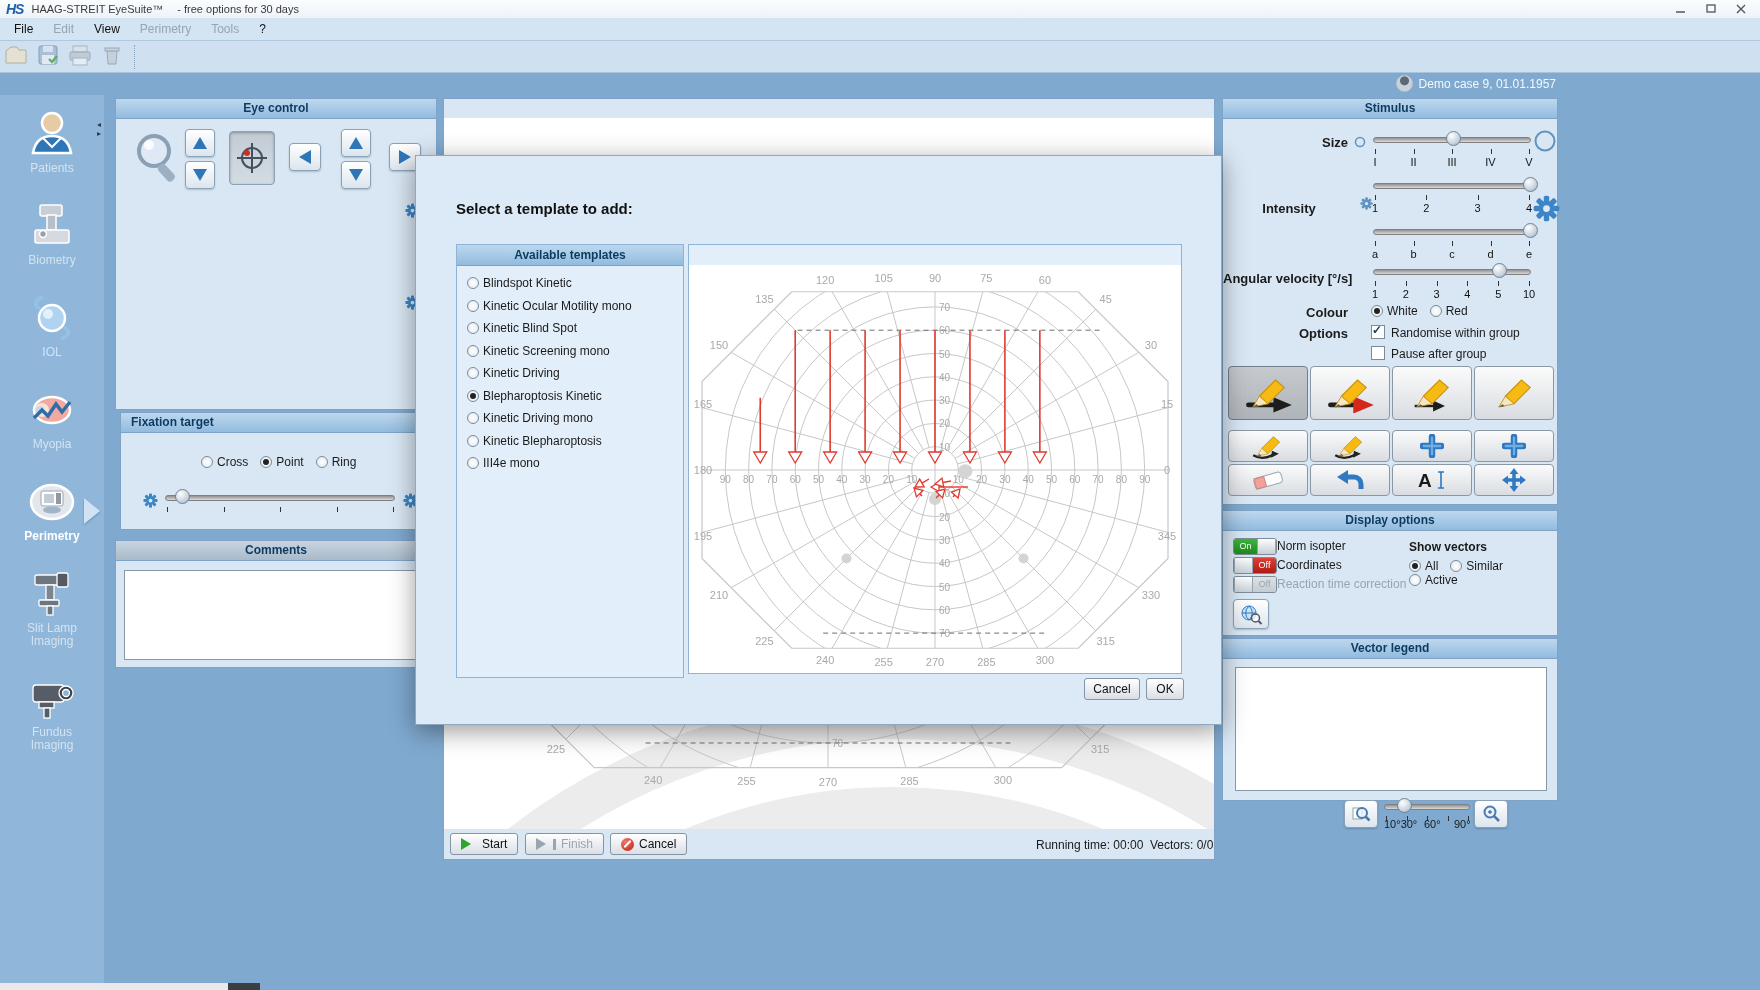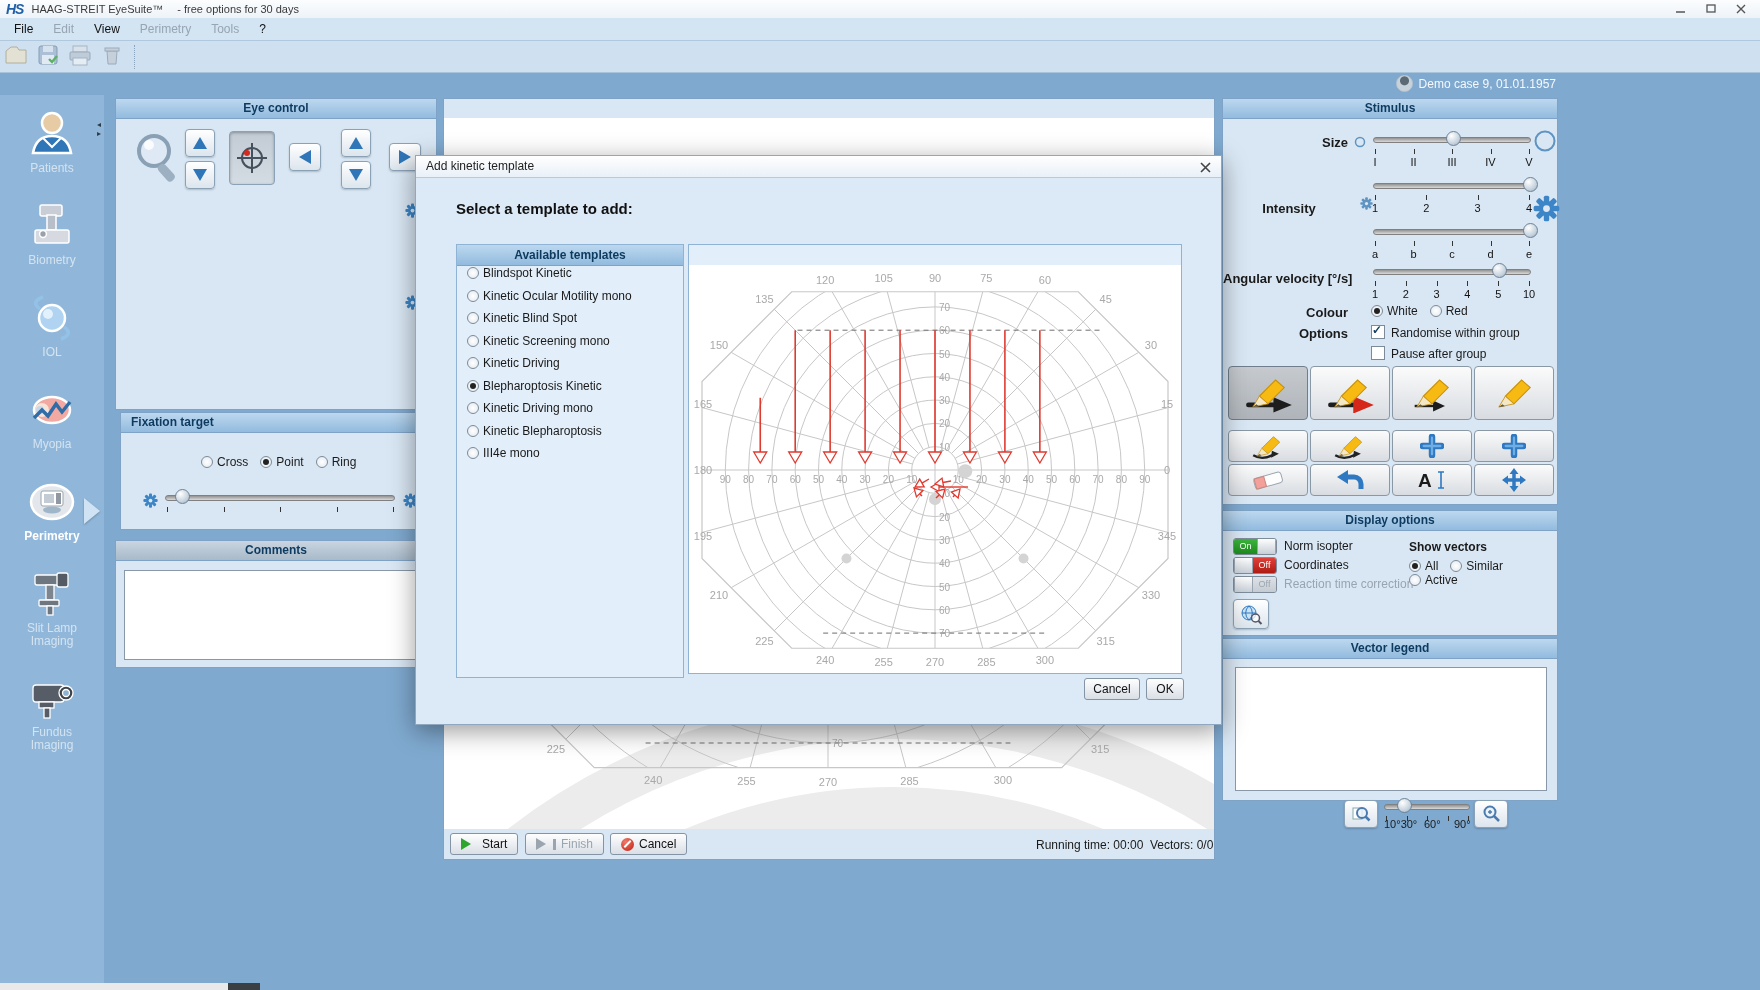--- a/index.html
+++ b/index.html
@@ -71,21 +71,21 @@
   .chk.on::after{content:"✓";position:absolute;left:0;top:-3px;font-size:12px;font-weight:bold;color:#16405f}
   
   .trow{position:absolute;left:10px;display:flex;align-items:center;height:16px}
   .sw{width:42px;height:15px;border:1px solid #7e8b98;border-radius:3px;display:inline-flex;overflow:hidden;
       background:linear-gradient(#e0e6eb,#c9d1d8);flex:none}
   .sw .lab{flex:1;font-size:9px;font-weight:normal;color:#fff;text-align:center;line-height:15px}
   .sw.on .lab{background:linear-gradient(#3db53d,#1d8a1d)}
   .sw.off .lab{background:linear-gradient(#e04038,#ae1b13)}
   .sw.dis .lab{background:linear-gradient(#dde2e7,#c4cbd2);color:#9aa5b0}
   .sw .knob{width:17px;background:linear-gradient(#fdfdfd,#c7cfd7);border-left:1px solid #98a5b0;border-right:1px solid #98a5b0;flex:none}
-  .tlab{margin-left:7px;font-size:12px}
+  .tlab{font-size:12px}
   .tlab.dis{color:#98a4b0}
   
   #toolgrid{position:absolute;left:5px;top:267px;width:326px}
   .toolbtn{position:absolute;border:1px solid #8a97a5;border-radius:4px;background:linear-gradient(#fbfbfb,#d8dce1);
     display:flex;align-items:center;justify-content:center}
   .toolbtn.sel{background:linear-gradient(#c6cace,#afb4ba);border-color:#6f7d8c}
   
   .btn{display:inline-flex;align-items:center;justify-content:center;border:1px solid #8494a4;border-radius:3px;
     background:linear-gradient(#fefefe,#d9dfe6);font-size:12px;color:#111;padding:0 10px;height:22px;box-sizing:border-box}
   .btn.dis{color:#9aa5b0}
@@ -737,31 +737,24 @@
         <path d="M13,12 l5,5" stroke="#4A7AAE" stroke-width="2.5"></path>
         <path d="M7,8 h4 M9,6 v4" stroke="#4A7AAE" stroke-width="1.4"></path>
       </svg>
     </div>
 <span class="abs" style="left: 40px; top: 20px; font-size: 11px;">10°30°</span>
     <span class="abs" style="left: 80px; top: 20px; font-size: 11px;">60°</span>
     <span class="abs" style="left: 110px; top: 20px; font-size: 11px;">90°</span>
   </div>
 
 <div id="dialog">
-  <div id="dlg-title"><span>Add kinetic template</span>
-    <span id="dlg-close">
-        <svg width="11" height="11">
-          <path d="M1,1 L10,10 M10,1 L1,10" stroke="#444" stroke-width="1.6"></path>
-        </svg>
-      </span>
-  </div>
   <div id="dlg-heading">Select a template to add:</div>
   <div class="dlgbox" style="left:40px;top:88px;width:228px;height:434px">
     <div class="phead">Available templates</div>
-    <div id="tpl-list" style="">
+    <div id="tpl-list" style="padding-top:10px">
         <label class="tpl-item"><span class="radio"></span><span>Blindspot Kinetic</span></label>
         <label class="tpl-item"><span class="radio"></span><span>Kinetic Ocular Motility mono</span></label>
         <label class="tpl-item"><span class="radio"></span><span>Kinetic Blind Spot</span></label>
         <label class="tpl-item"><span class="radio"></span><span>Kinetic Screening mono</span></label>
         <label class="tpl-item"><span class="radio"></span><span>Kinetic Driving</span></label>
         <label class="tpl-item"><span class="radio sel"></span><span>Blepharoptosis Kinetic</span></label>
         <label class="tpl-item"><span class="radio"></span><span>Kinetic Driving mono</span></label>
         <label class="tpl-item"><span class="radio"></span><span>Kinetic Blepharoptosis</span></label>
         <label class="tpl-item"><span class="radio"></span><span>III4e mono</span></label>
       </div>

